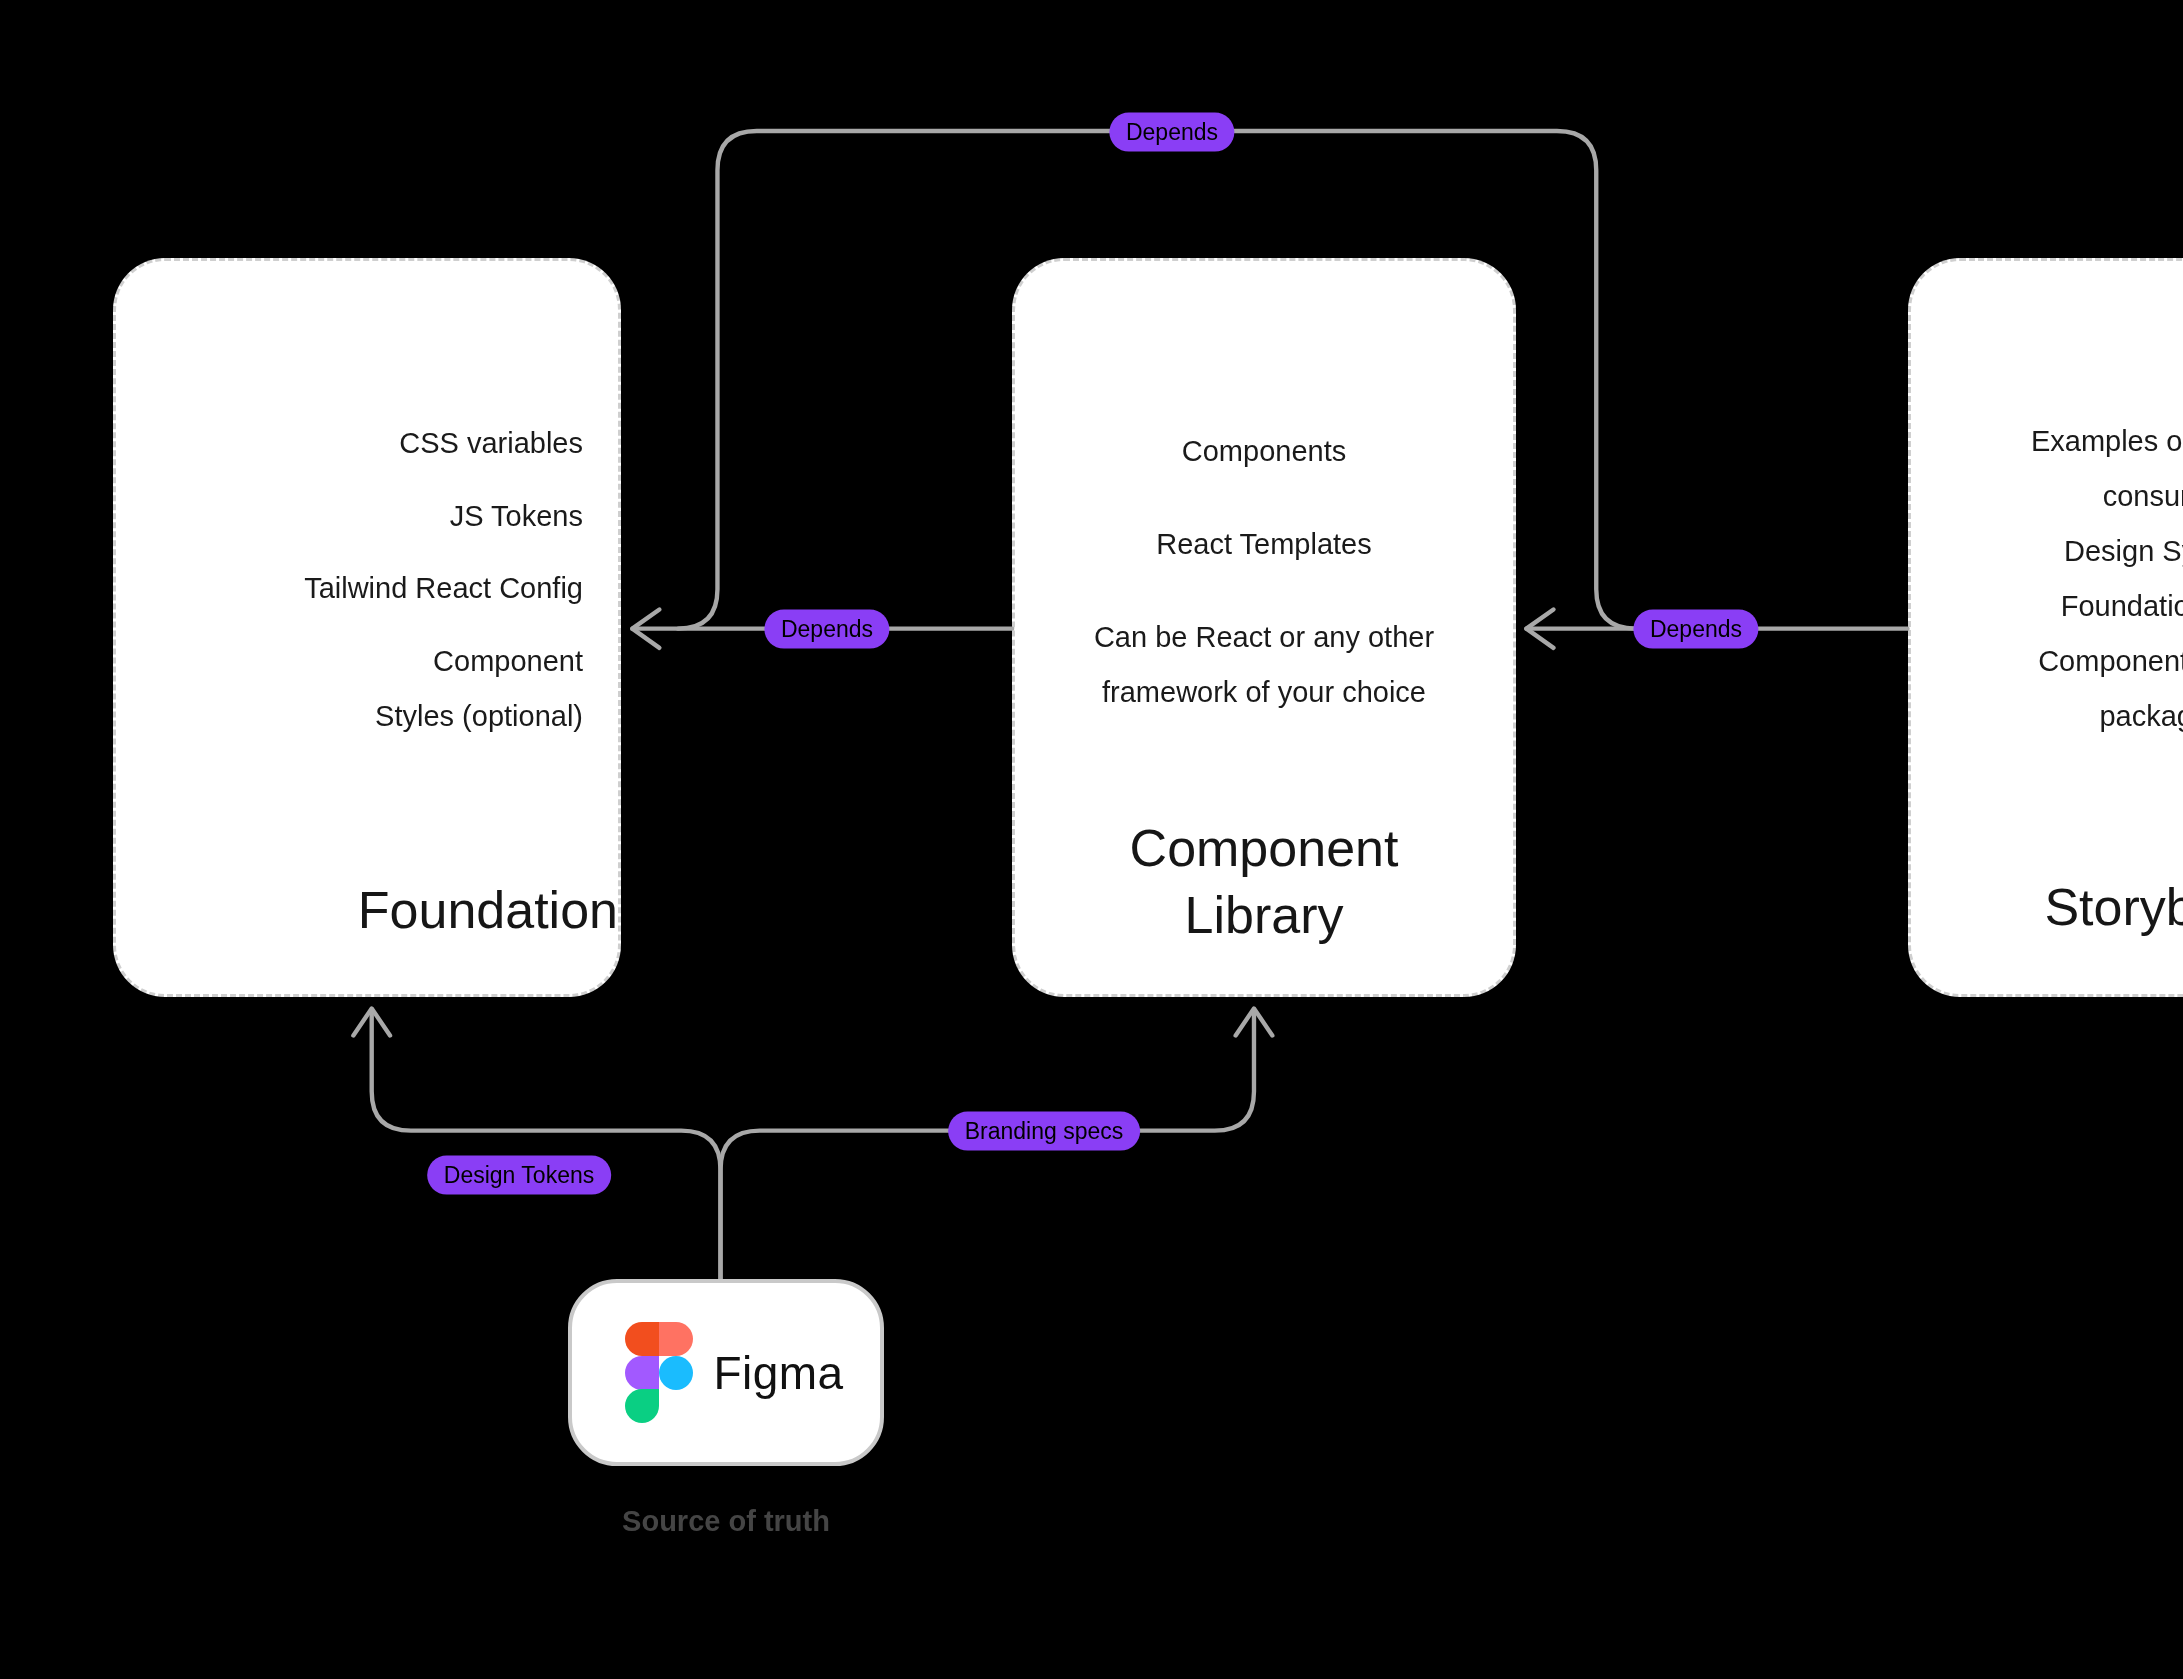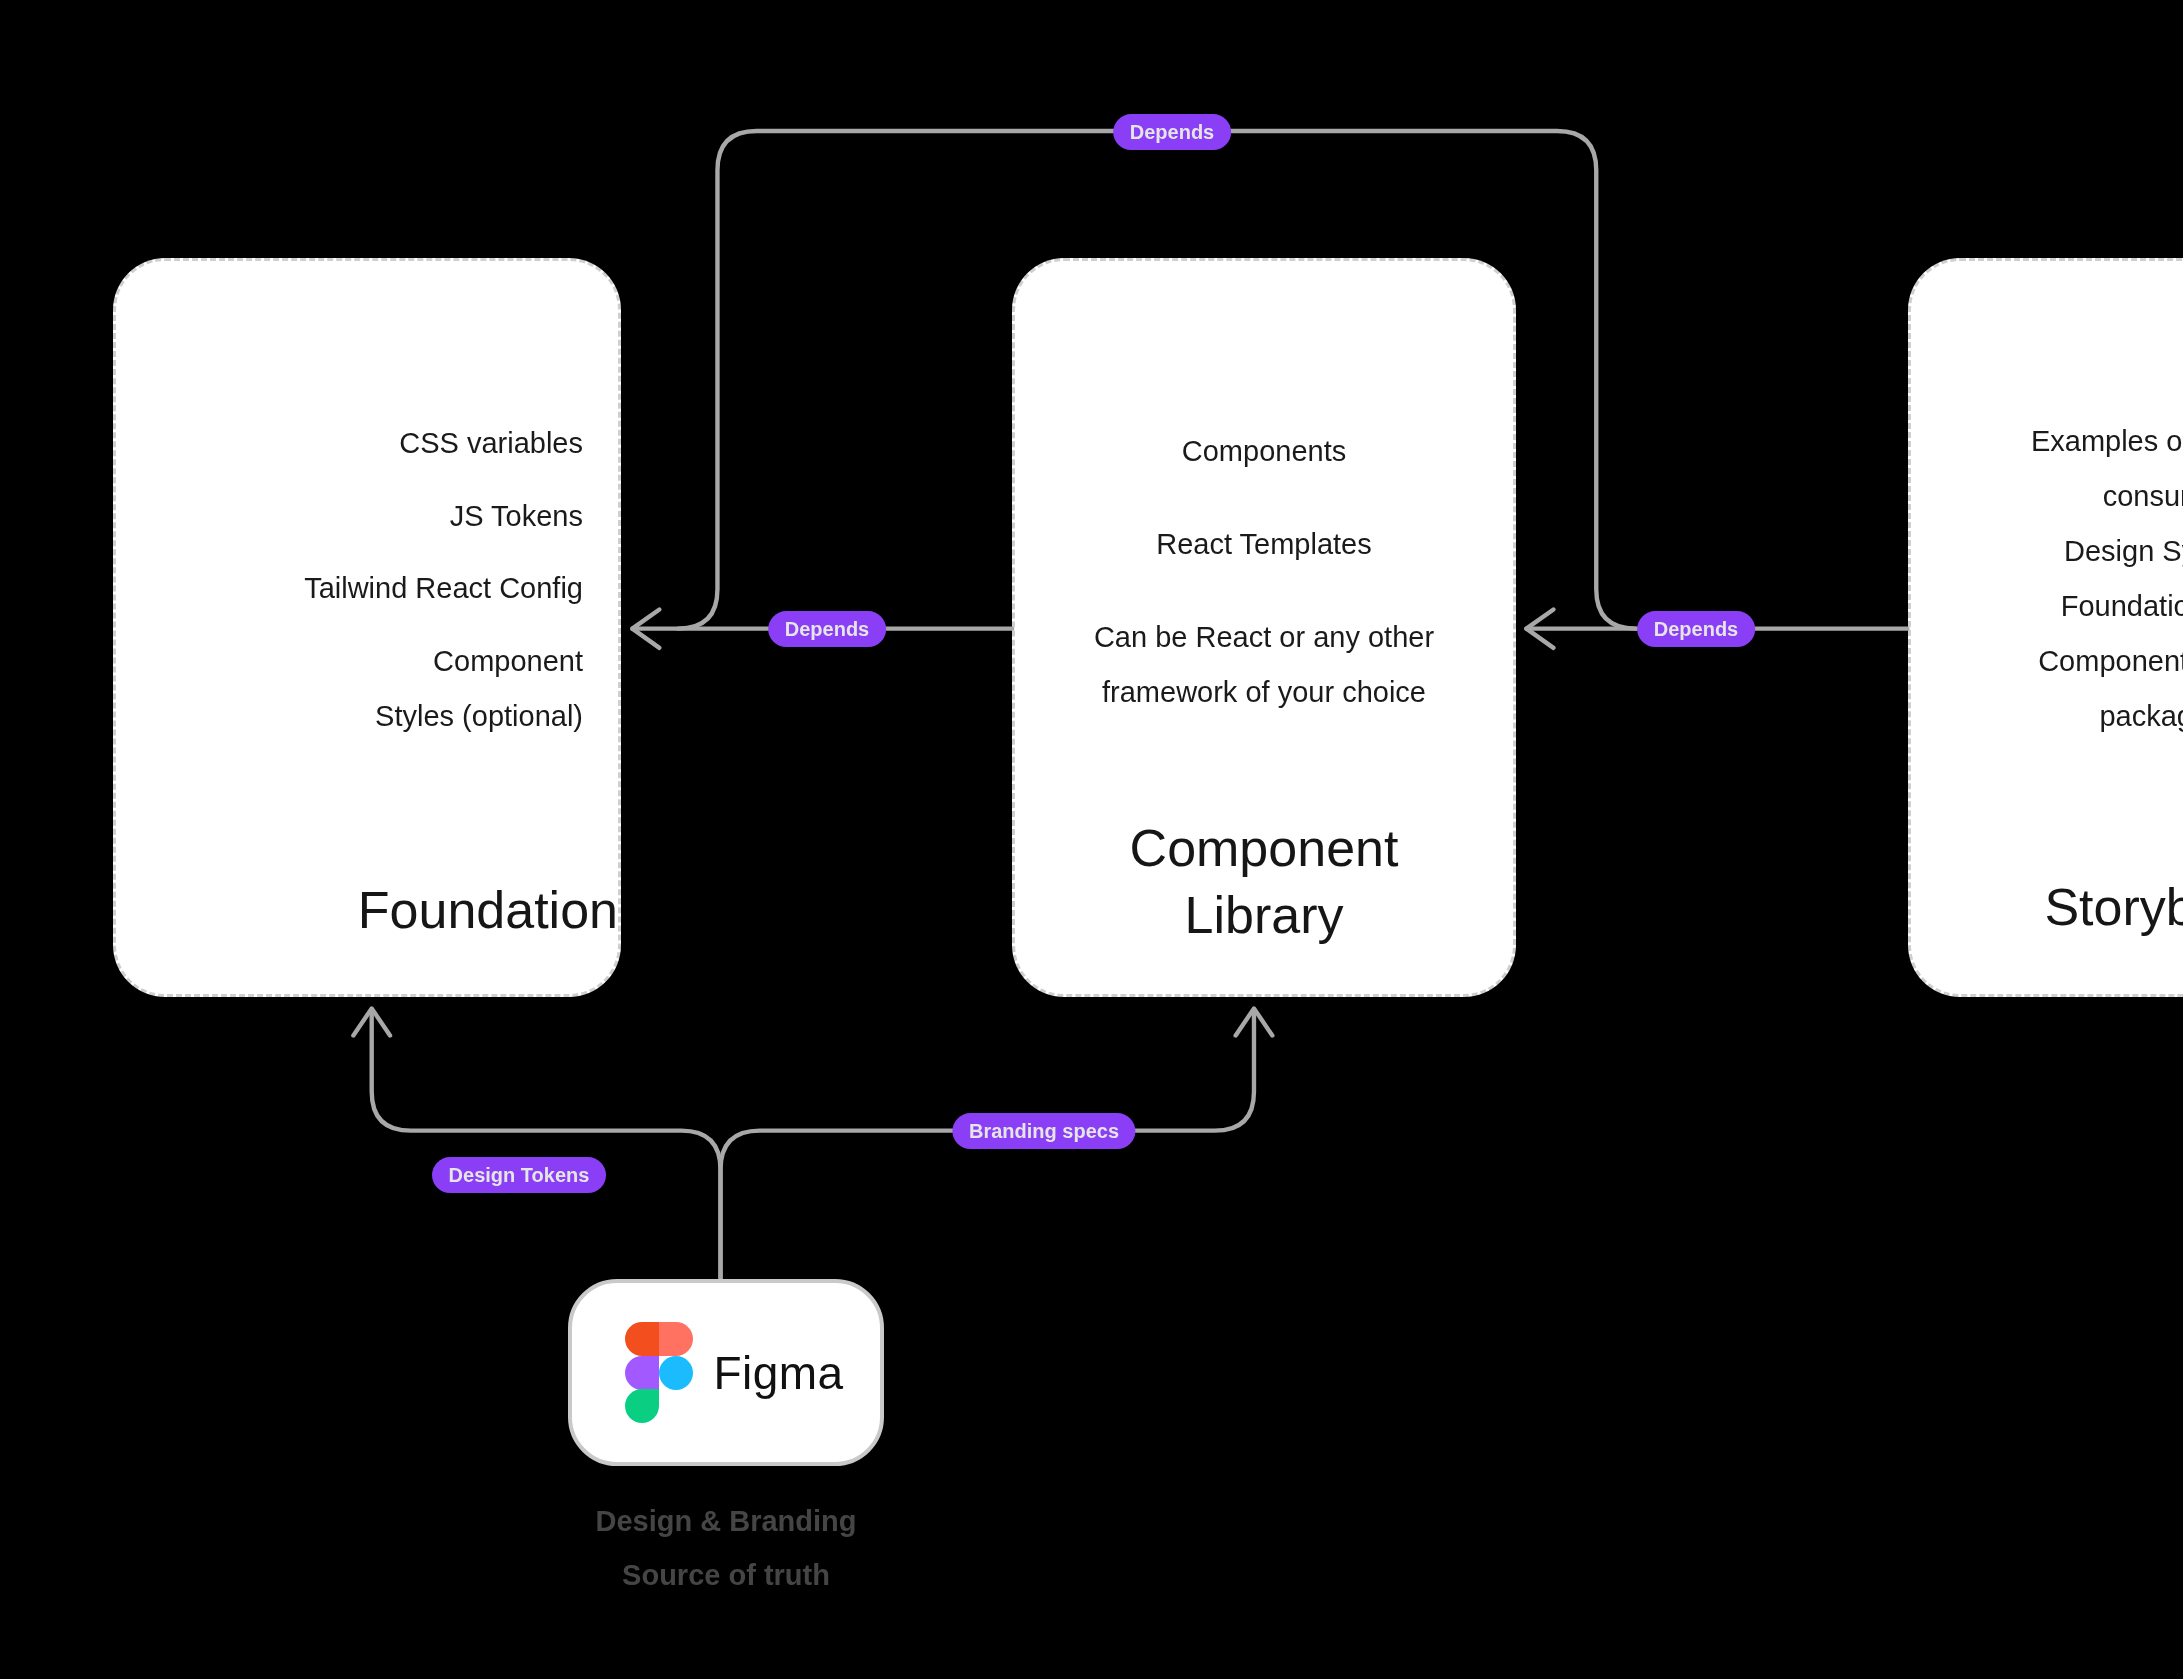--- a/index.html
+++ b/index.html
@@ -66,22 +66,22 @@
     stroke-width: 10;
     stroke-linejoin: round;
     stroke-linecap: round;
   }
 
   
   .badge {
     position: absolute;
     transform: translate(-50%, -50%);
     background: var(--badge);
-    color: #e5e5e5;
-    font-size: 20px; font-weight: 700; line-height: 1;
+    color: #000000;
+    font-size: 23px; font-weight: 400; line-height: 1;
     padding: 7.9px 16.6px;
     border-radius: 436px;
     white-space: nowrap;
   }
   #badge-depends-top     { left: 1172px; top: 132px; }
   #badge-depends-left    { left: 827px; top: 629px; }
   #badge-depends-right   { left: 1696px; top: 629px; }
   #badge-design-tokens   { left: 519px; top: 1131px; margin-top: 44px; }
   #badge-component-specs { left: 1044px; top: 1131px; }
 
@@ -179,18 +179,17 @@
     <div class="figma-logo">
       <span class="fl-red"></span>
       <span class="fl-salmon"></span>
       <span class="fl-purple"></span>
       <span class="fl-blue"></span>
       <span class="fl-green"></span>
     </div>
     <div class="figma-word">Figma</div>
   </div>
   <div class="figma-caption">
-    <div>Design &amp; Branding</div>
     <div>Source of truth</div>
   </div>
 
 </div>
 
 
 </body></html>

